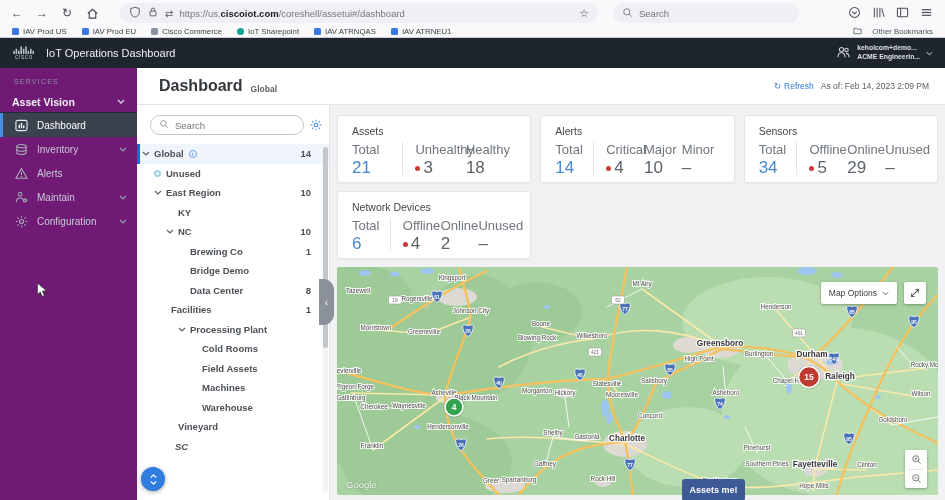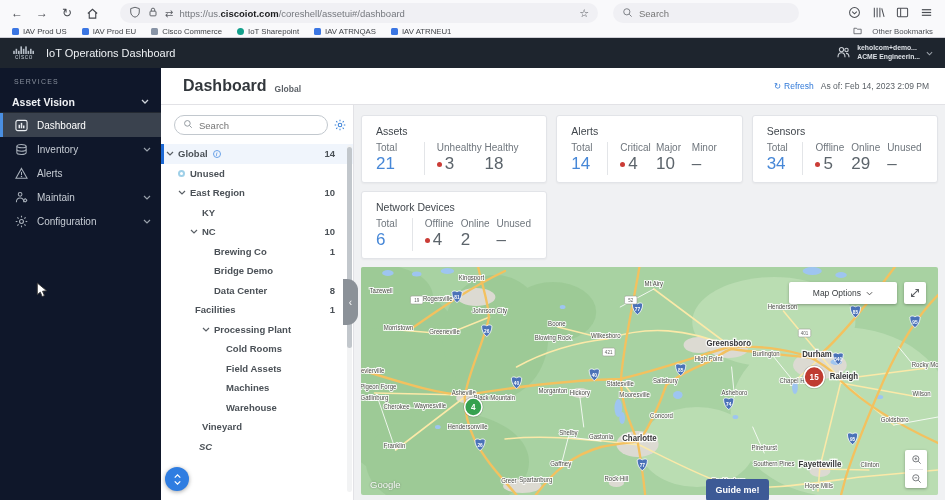--- a/index.html
+++ b/index.html
@@ -27,21 +27,21 @@
   .app-header{height:30px;background:#1e252e;display:flex;align-items:center;padding:0 12px}
   .logo{display:flex;flex-direction:column;align-items:center;margin-right:10px;color:#b6bec7}
   .logo-text{font-size:6.5px;letter-spacing:.6px;margin-top:-1px}
   .app-title{font-size:11px;color:#eef1f4}
   .account{margin-left:auto;display:flex;align-items:center;gap:6px;color:#dde1e6}
   .account-text{font-size:6.8px;line-height:1.3;font-weight:700}
   .chev svg{display:block}
 
   
   .app-body{display:flex;height:432px}
-  .sidebar{position:relative;width:161px;background:#0f172a;flex:none;color:#c6ccd4}
+  .sidebar{position:relative;width:137px;background:#701a75;flex:none;color:#c6ccd4}
   .services{font-size:7px;letter-spacing:1.2px;color:#8a929e;padding:10px 14px 6px}
   .service-select{display:flex;align-items:center;height:22px;padding:0 12px;border-bottom:1px solid #232932;color:#f0f2f5;font-size:10.5px;font-weight:700}
   .service-select .chev{margin-left:auto;color:#cfd4da}
   .nav-item{display:flex;align-items:center;height:24px;padding:0 10px 0 14px;font-size:10px;gap:9px;cursor:default}
   .nav-item .chev{margin-left:auto;color:#99a1ab}
   .nav-item.active{background:#3a424e;box-shadow:inset 3px 0 0 #4a8fe2;color:#fff}
   .nav-icon{width:14px;height:14px;display:flex;align-items:center;justify-content:center;color:#a9b1bb}
   .nav-item.active .nav-icon{color:#e9edf1}
   .cursor{position:absolute;left:36px;top:214px;z-index:9}
 
@@ -72,30 +72,30 @@
   .panel-handle{position:absolute;right:-5px;top:174px;width:15px;height:46px;background:#8b9198;border-radius:0 11px 11px 0;display:flex;align-items:center;justify-content:center;color:#fff;font-size:10px;z-index:6}
   .tree-fab{position:absolute;left:4px;bottom:9px;width:24px;height:24px;border-radius:50%;background:#2f7de1;display:flex;align-items:center;justify-content:center;box-shadow:0 1px 4px rgba(0,0,0,.35);z-index:6}
 
   .main{flex:1;background:#f0f1f3;padding:10px 7px 0;min-width:0}
   .cards-grid{display:grid;grid-template-columns:1fr 1fr 1fr;gap:8px 9px}
   .card{background:#fff;border:1px solid #e2e4e8;border-radius:3px;height:68px;box-shadow:0 1px 2px rgba(0,0,0,.04);padding:9px 14px 0}
   .card-title{font-size:10.5px;color:#40464c;margin-bottom:5px}
   .metrics{display:flex;align-items:flex-start}
   .metric{flex:1;min-width:0}
   .m-divider{width:1px;flex:none;background:#e3e5e8;height:33px;margin-right:12px}
-  .m-label{font-size:10px;color:#6f767d;margin-bottom:2px}
+  .m-label{font-size:13px;color:#6f767d;margin-bottom:2px}
   .m-value{font-size:17px;color:#5c646b;display:flex;align-items:center;gap:3px;line-height:1.1}
   .m-value.primary{color:#4687d7}
   .dot{width:5px;height:5px;border-radius:50%;background:#cb3c36;flex:none}
 
   
   .map-wrap{position:relative;margin-top:8px;height:228px}
   .map-wrap svg.map-canvas{display:block;border-radius:2px}
   .map-btn{position:absolute;background:#fff;border-radius:2px;box-shadow:0 1px 3px rgba(0,0,0,.3);display:flex;align-items:center;justify-content:center;color:#3c4043}
-  .map-options{top:15px;right:41px;height:22px;padding:0 24px;font-size:8.5px;gap:5px}
+  .map-options{top:15px;right:41px;height:22px;padding:0 8px;font-size:8.5px;gap:5px}
   .map-expand{top:15px;right:12px;width:22px;height:22px;color:#585b60}
   .map-zoomctl{right:11px;bottom:7px;width:22px;height:38px;flex-direction:column;color:#6a6d72;gap:0}
   .zdiv{width:14px;height:1px;background:#e3e3e3}
   .google{position:absolute;left:9px;bottom:5px;color:#fff;font-size:9.5px;opacity:.9;text-shadow:0 0 2px rgba(80,80,80,.7)}
   .guide-btn{position:absolute;left:345px;top:212px;width:63px;height:22px;background:#3d5a96;color:#fff;font-size:9px;font-weight:700;display:flex;align-items:center;justify-content:center;border-radius:3px;z-index:5}
   .c-city{font-family:"Liberation Sans",sans-serif;font-size:6.3px;fill:#4c4c48;stroke:rgba(255,255,255,.85);stroke-width:2px;paint-order:stroke;text-anchor:middle}
   .c-big{font-size:8.2px;font-weight:700;fill:#37373a;stroke-width:2.6px}
 </style>
 </head>
 <body>
@@ -787,19 +787,19 @@
               <span class="zdiv"></span>
               <span style="height:18px;display:flex;align-items:center">
                   <svg width="11" height="11" viewBox="0 0 16 16">
                     <circle cx="7" cy="7" r="4.5" fill="none" stroke="currentColor" stroke-width="1.3"></circle>
                     <line x1="10.5" y1="10.5" x2="14" y2="14" stroke="currentColor" stroke-width="1.3"></line>
                     <line x1="5" y1="7" x2="9" y2="7" stroke="currentColor" stroke-width="1.2"></line>
                   </svg>
                 </span>
             </div>
             <span class="google">Google</span>
-            <div class="guide-btn">Guide me!</div>
+            <div class="guide-btn">Assets me!</div>
           </div>
         </div>
       </div>
     </div>
   </div>
 </div>
 
 </body></html>

